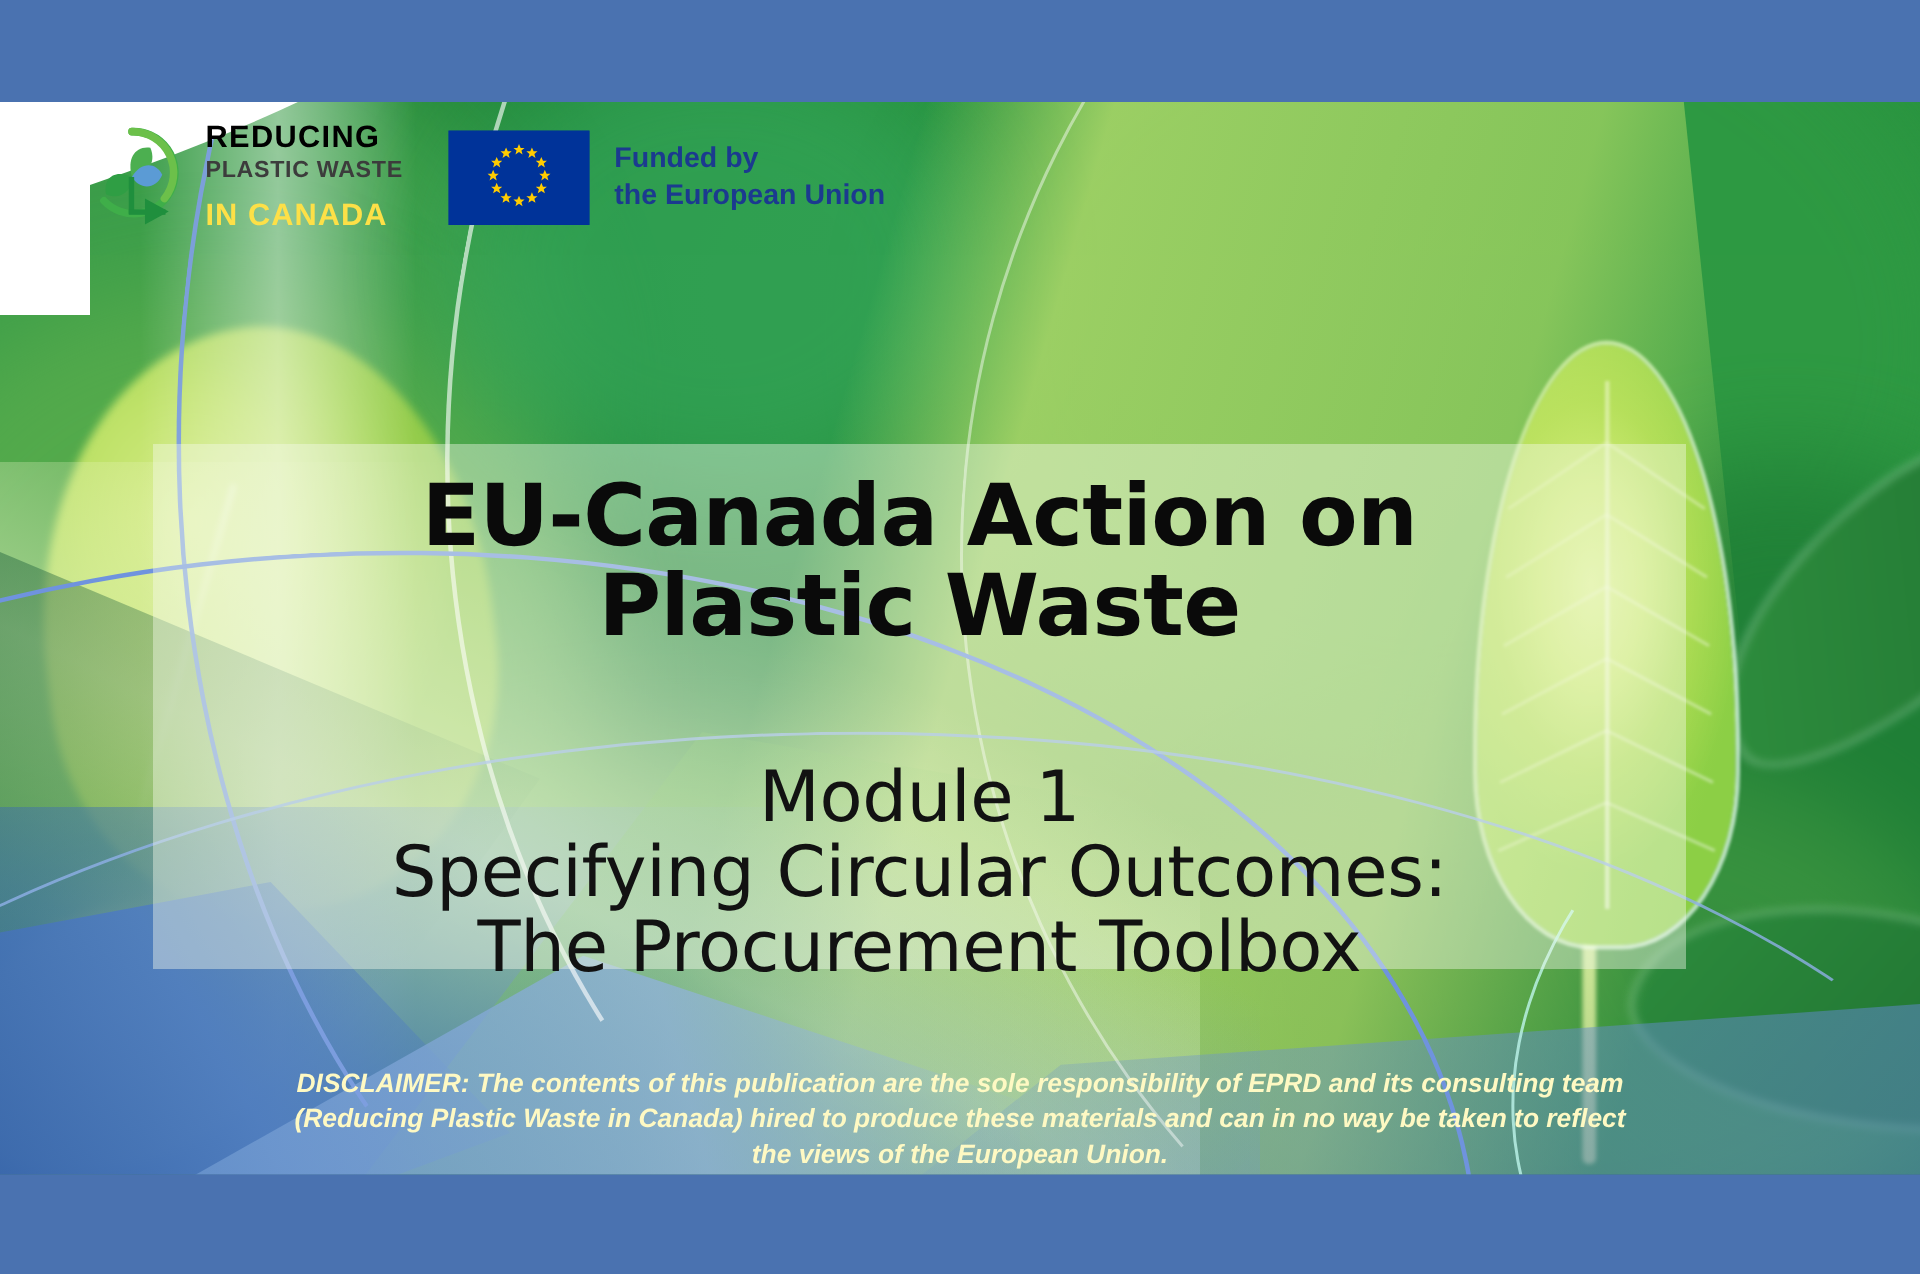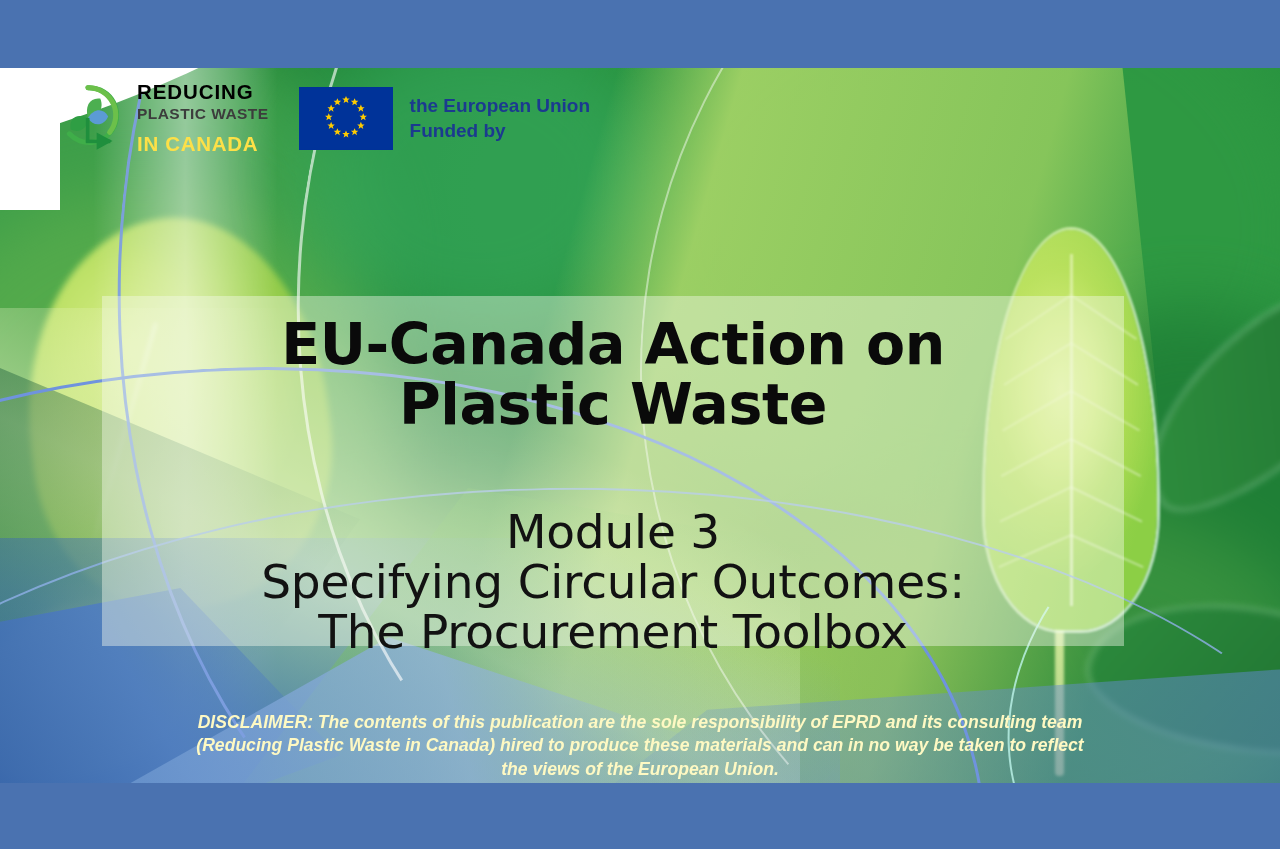--- a/index.html
+++ b/index.html
@@ -321,21 +321,21 @@
   </div>
 
   <div class="panel"></div>
 
   <div class="title-wrap">
     <h1 class="main-title">
       <span>EU-Canada Action on</span><br>
       <span>Plastic Waste</span>
     </h1>
     <h2 class="sub-title">
-      <span>Module 3</span><br>
+      <span>Module 1</span><br>
       <span>Specifying Circular Outcomes:</span><br>
       <span>The Procurement Toolbox</span>
     </h2>
   </div>
 
   <div class="disclaimer">
     <span>DISCLAIMER: The contents of this publication are the sole responsibility of EPRD and its</span>
     <span>consulting team (Reducing Plastic Waste in Canada) hired to produce these materials and</span>
     <span>can in no way be taken to reflect the views of the European Union.</span>
   </div>
@@ -399,22 +399,22 @@
             </g>
           <g transform="translate(41,27) scale(0.95)">
               <polygon points="0,-5 1.5,-1.5 5,-1.5 2.2,0.9 3.2,4.5 0,2.3 -3.2,4.5 -2.2,0.9 -5,-1.5 -1.5,-1.5"></polygon>
             </g>
           <g transform="translate(49,18.9) scale(0.95)">
               <polygon points="0,-5 1.5,-1.5 5,-1.5 2.2,0.9 3.2,4.5 0,2.3 -3.2,4.5 -2.2,0.9 -5,-1.5 -1.5,-1.5"></polygon>
             </g>
         </g>
       </svg>
       <div class="eu-text">
+        <div>Funded by</div>
         <div>the European Union</div>
-        <div>Funded by</div>
       </div>
     </div>
 
   </div>
 
   <div class="band-top"></div>
   <div class="band-bottom"></div>
 
 </div>
 

